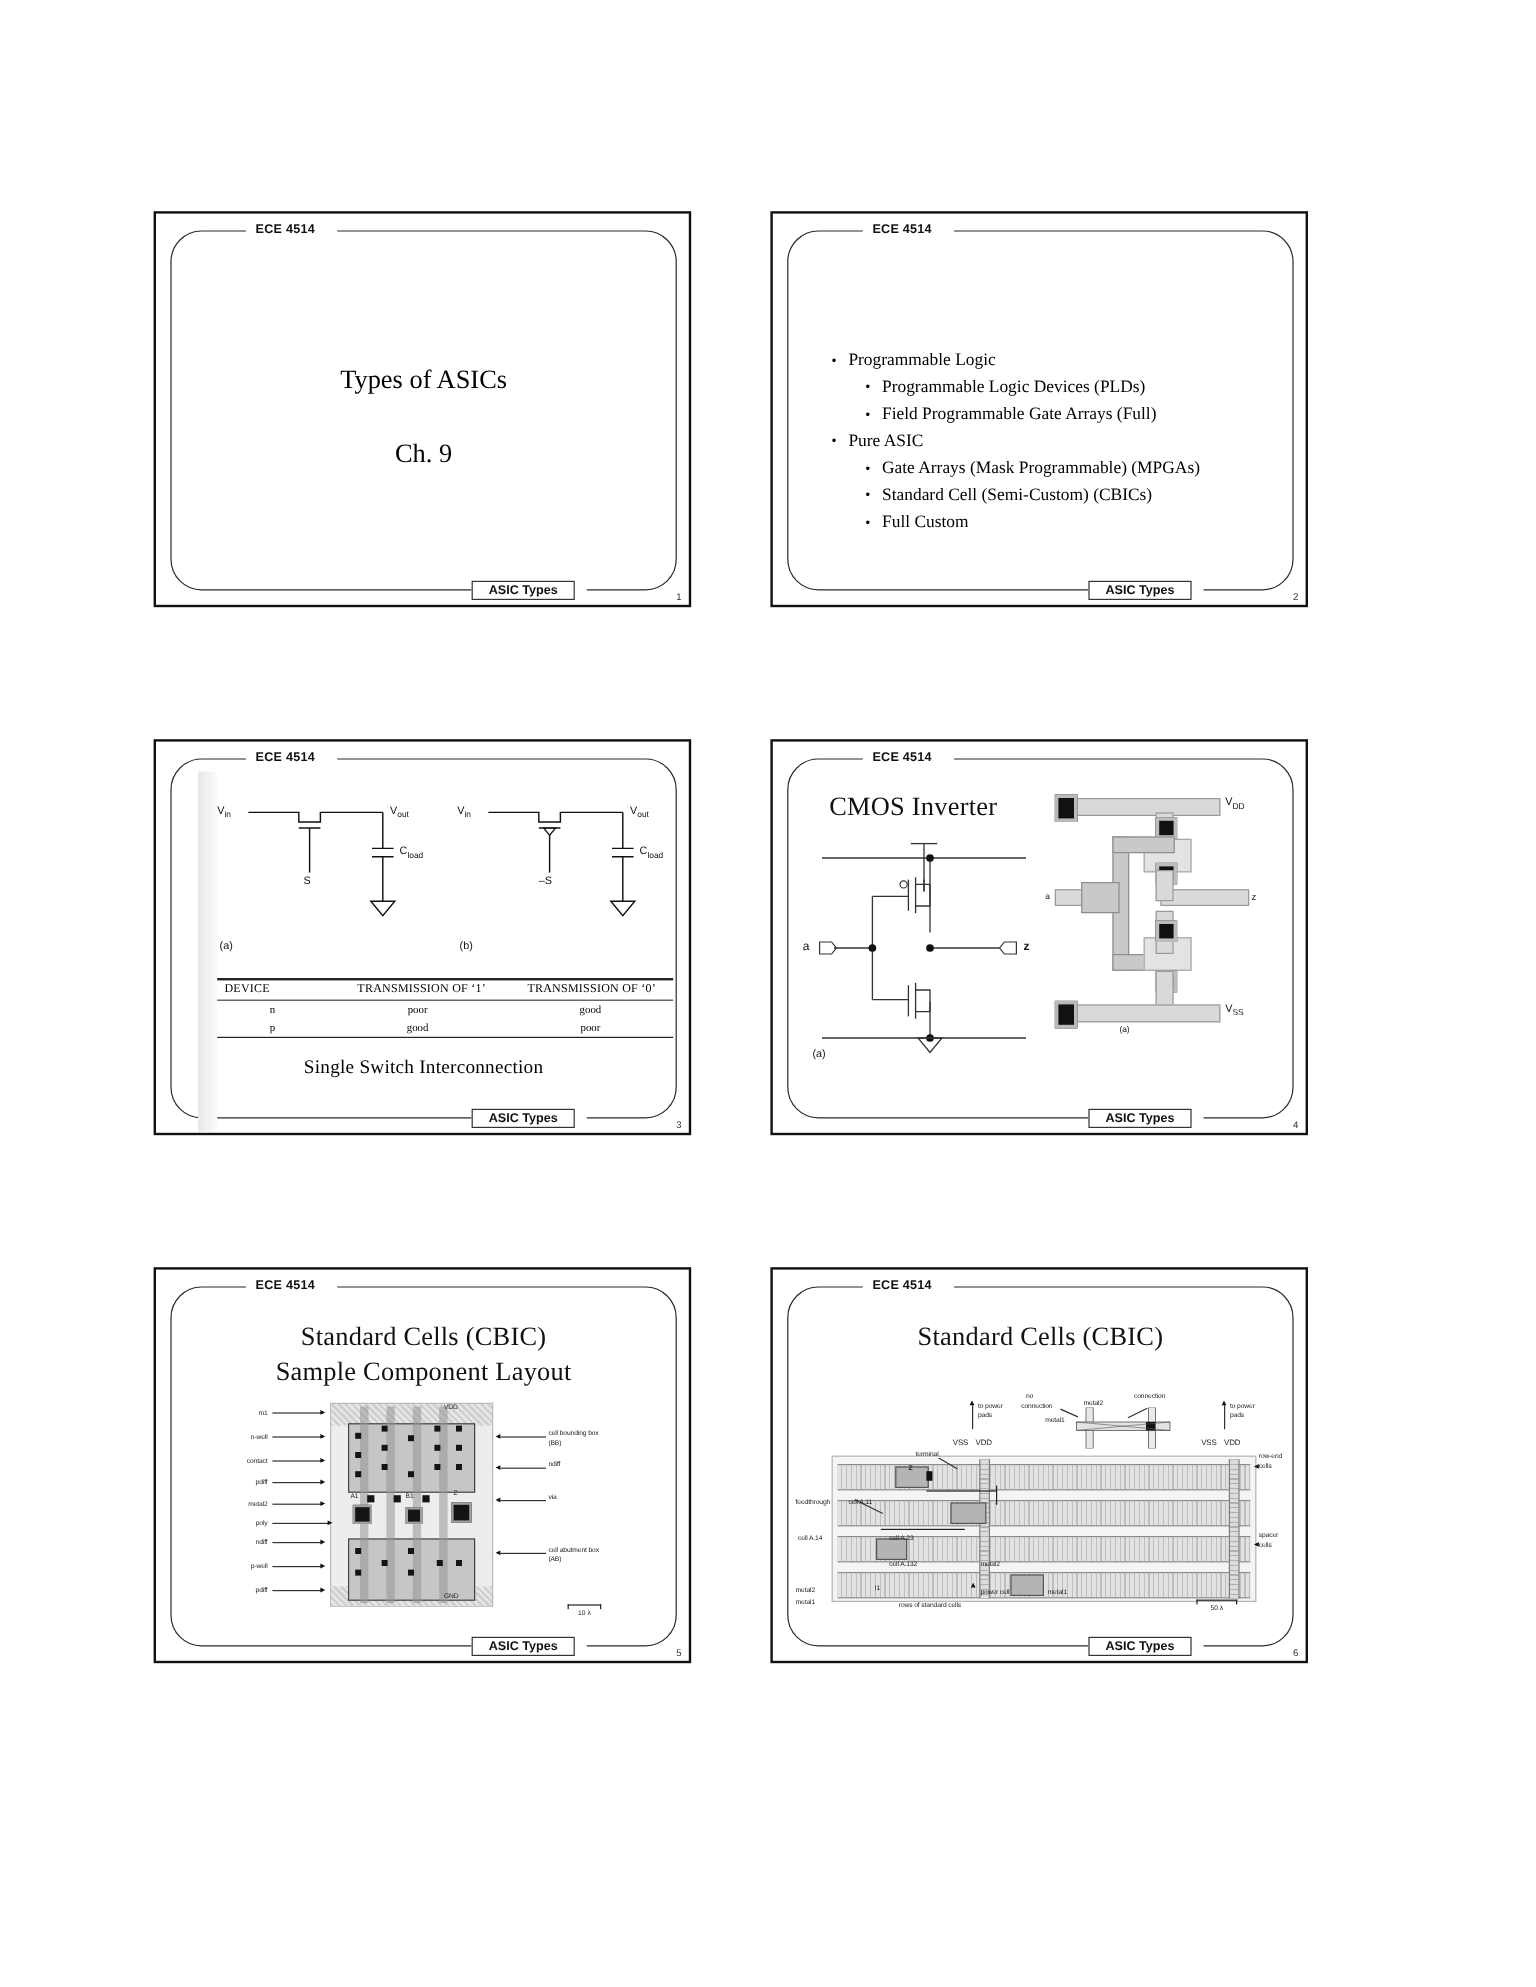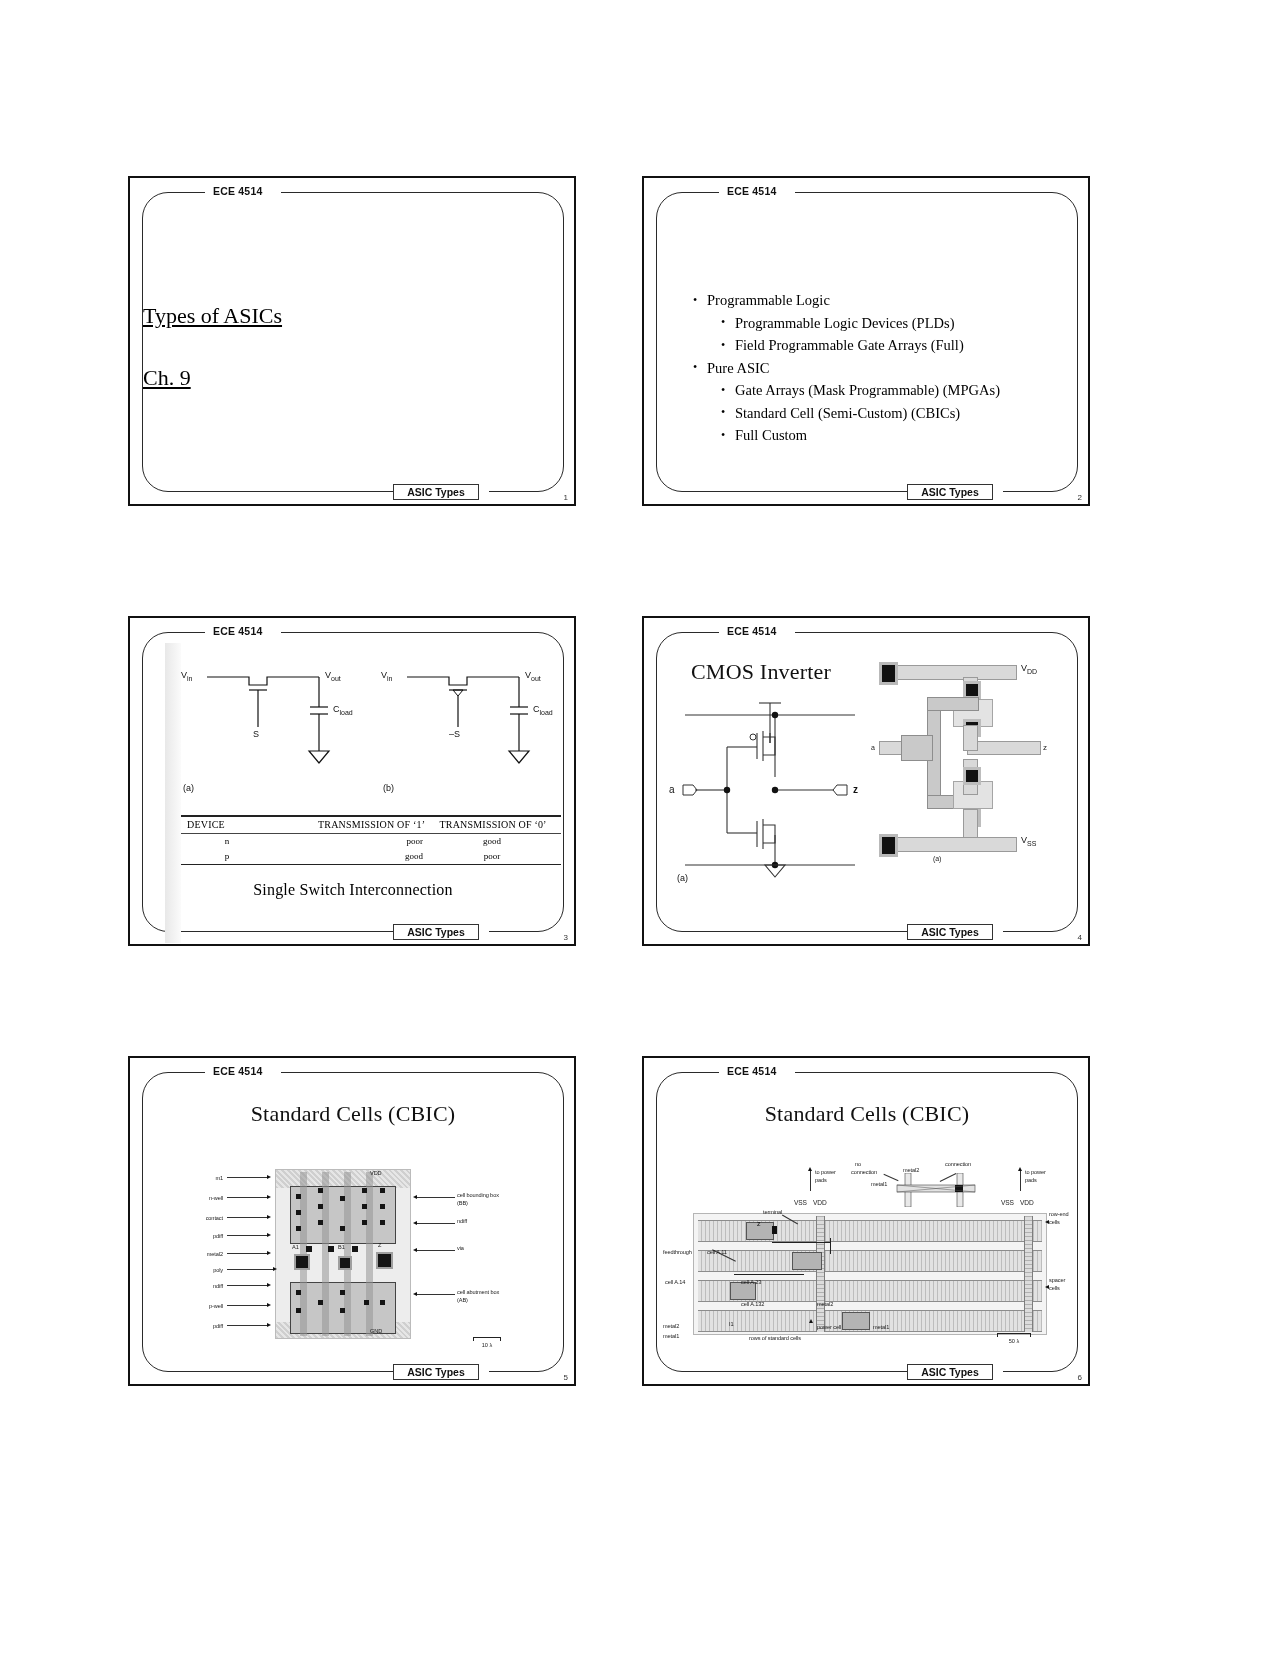--- a/index.html
+++ b/index.html
@@ -126,24 +126,23 @@
     line-height: 29px;
     color: #111;
     letter-spacing: 0.2px;
   }
   .s-title.big { font-size: 23px; }
 
   .title-center {
     position: absolute;
     left: 0; right: 0;
     top: 92px;
-    text-align: left;
+    text-align: center;
     font-size: 22px;
     line-height: 62px;
-    text-decoration: underline;
   }
 
   .bullets {
     position: absolute;
     left: 34px;
     right: 14px;
     top: 96px;
     font-size: 14.5px;
     line-height: 22.5px;
   }
@@ -201,21 +200,21 @@
     left: 38px;
     top: 182px;
     width: 380px;
     font-family: "Liberation Serif", serif;
   }
   .tbl .rule { height: 1.6px; background: #222; }
   .tbl .rule.thin { height: 1px; background: #444; }
   .tbl-row { display: flex; }
   .tbl-row > div { font-size: 9px; padding: 2.5px 0; }
   .c1 { width: 92px; text-align: left; padding-left: 6px !important; }
-  .c2 { width: 150px; text-align: right; }
+  .c2 { width: 150px; text-align: center; }
   .c3 { width: 138px; text-align: center; }
   .tbl-head div { font-variant: small-caps; font-size: 10px; letter-spacing: .2px; }
   .tbl-body .c1 { text-align: center; padding-left: 0 !important; }
   .fig-cap {
     position: absolute;
     left: 0; right: 0;
     top: 248px;
     text-align: center;
     font-size: 16px;
     letter-spacing: .2px;
@@ -564,20 +563,21 @@
       </div>
       <div class="page-num">4</div>
     </div>
 
     <div class="slide col-l row-3">
       <div class="card">
         <div class="hdr-gap"></div>
         <div class="hdr-label">ECE 4514</div>
 
         <div class="s-title" style="top:26px">Standard Cells (CBIC)</div>
+        <div class="s-title" style="top:55px">Sample Component Layout</div>
 
         <div class="fig-wrap">
 
           <div class="cell-art">
             <div class="band" style="left:0; top:0; right:0; height:18px; background:repeating-linear-gradient(45deg,#cfcfcf 0 2px,#e6e6e6 2px 4px);"></div>
             <div class="band" style="left:0; bottom:0; right:0; height:16px; background:repeating-linear-gradient(45deg,#cfcfcf 0 2px,#e6e6e6 2px 4px);"></div>
             <div class="band" style="left:14px; top:16px; width:104px; height:56px; background:#c6c6c6; border:1px solid #444;"></div>
             <div class="band" style="left:14px; top:112px; width:104px; height:50px; background:#c6c6c6; border:1px solid #444;"></div>
             <div class="vstripe" style="left:24px; top:2px; width:7px; bottom:2px;"></div>
             <div class="vstripe" style="left:46px; top:2px; width:7px; bottom:2px;"></div>

